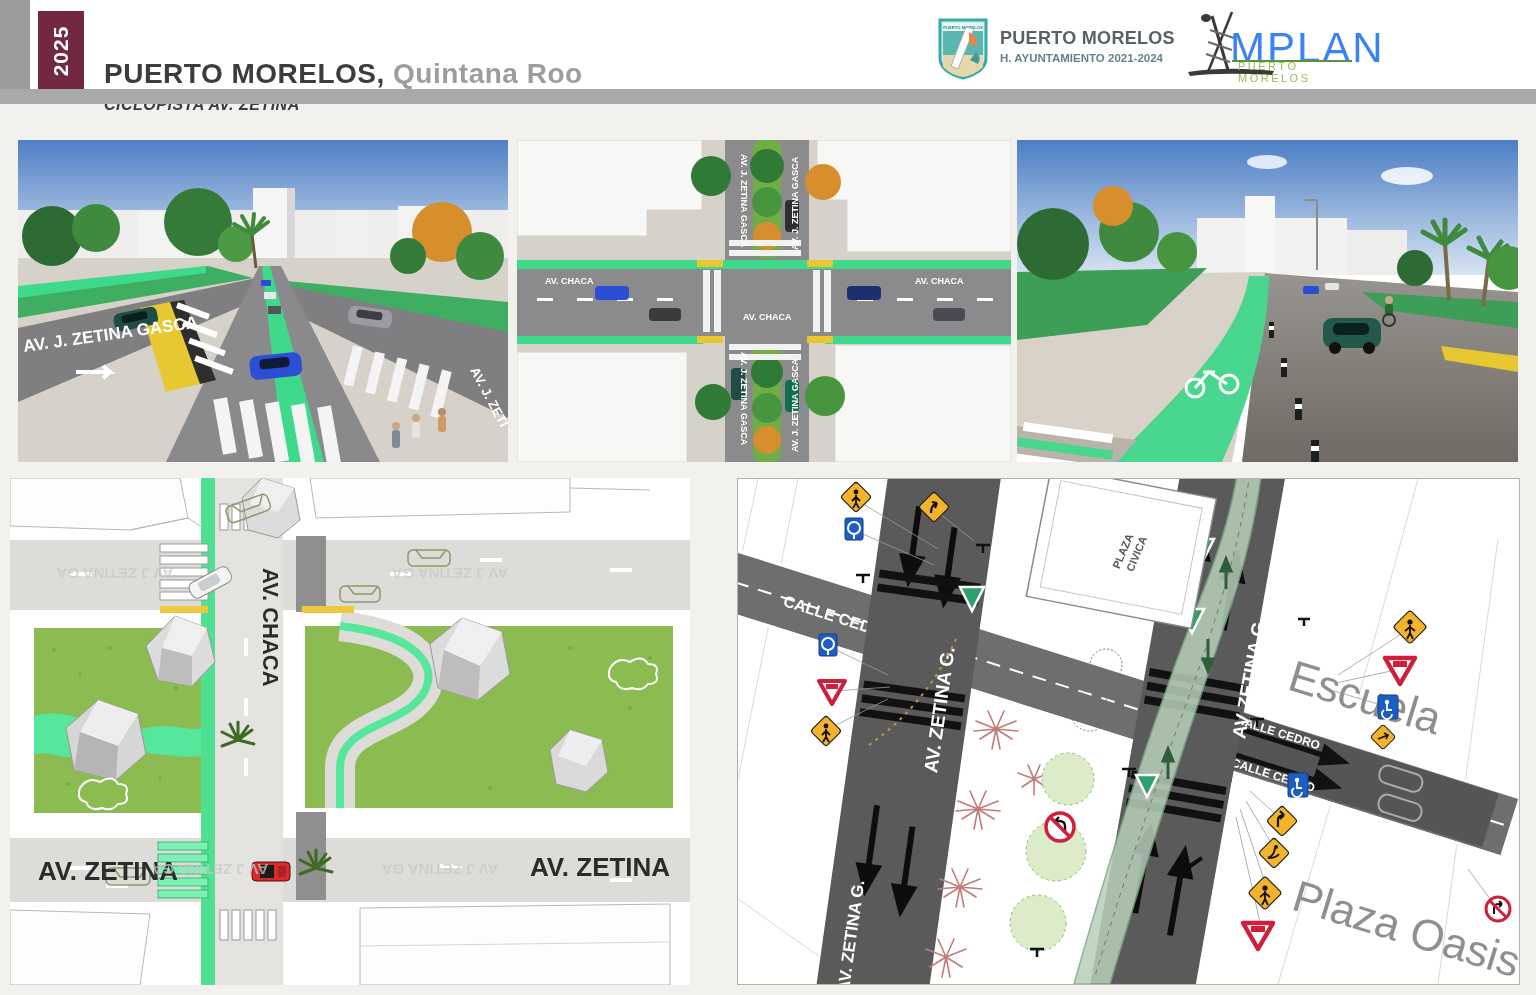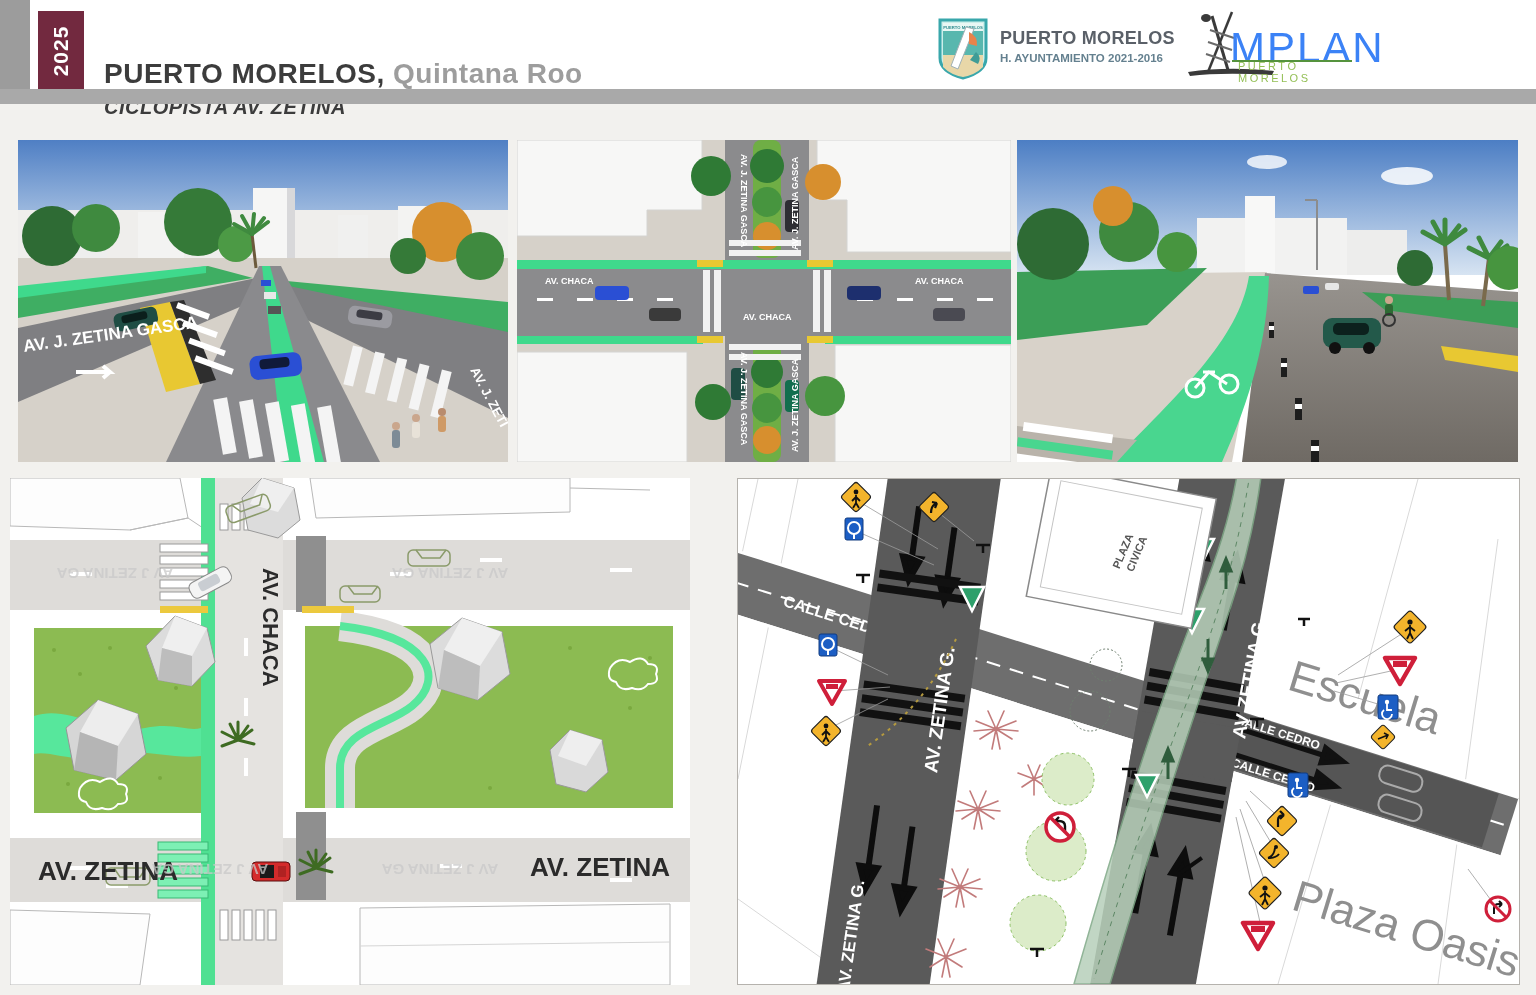--- a/index.html
+++ b/index.html
@@ -6,21 +6,21 @@
   body{width:1536px;height:995px;position:relative;background:#eceae6;font-family:"Liberation Sans",sans-serif;overflow:hidden;}
   .page{position:absolute;inset:0;background:#f2f1ee;}
   
   .header{position:absolute;left:0;top:0;width:1536px;height:89px;background:#ffffff;}
   .header-left-strip{position:absolute;left:0;top:0;width:30px;height:104px;background:#9c9c9c;}
   .year-box{position:absolute;left:38px;top:11px;width:46px;height:79px;background:#72293f;display:flex;align-items:center;justify-content:center;}
   .year-box span{color:#ffffff;font-weight:bold;font-size:21px;transform:rotate(-90deg);letter-spacing:1px;}
   .title-block{position:absolute;left:104px;top:14px;}
   .title-line{font-size:28px;font-weight:bold;color:#3c3c3c;letter-spacing:.5px;margin-top:44px;}
   .title-line .region{color:#9d9d9d;}
-  .subtitle-line{font-size:20px;font-weight:bold;font-style:italic;color:#3c3c3c;margin-top:6px;letter-spacing:.5px;}
+  .subtitle-line{font-size:16px;font-weight:bold;font-style:italic;color:#3c3c3c;margin-top:6px;letter-spacing:.5px;}
   .gray-bar{position:absolute;left:0;top:89px;width:1536px;height:15px;background:#a9a9a9;}
   
   .pm-logo{position:absolute;left:936px;top:12px;display:flex;align-items:center;}
   .pm-text{margin-left:10px;}
   .pm-name{font-size:18px;font-weight:bold;color:#5a6068;letter-spacing:.3px;}
   .pm-term{font-size:11.5px;font-weight:bold;color:#64808f;margin-top:3px;}
   .implan-logo{position:absolute;left:1182px;top:8px;width:190px;height:78px;}
   .implan-name{position:absolute;left:48px;top:16px;font-size:42px;color:#3b82f6;letter-spacing:2px;}
   .implan-sub{position:absolute;left:56px;top:52px;font-size:11px;color:#93bf55;letter-spacing:2.5px;}
   .implan-underline{position:absolute;left:50px;top:52px;width:120px;height:2px;background:#55933d;}
@@ -56,21 +56,21 @@
         <rect x="7" y="11" width="40" height="8" fill="#e9f7f4"></rect>
         <text x="27" y="17" font-size="4.2" text-anchor="middle" fill="#2f8c8f" font-weight="bold">PUERTO MORELOS</text>
         <rect x="7" y="19" width="40" height="24" fill="#58b7ae"></rect>
         <path d="M7 43 h40 v12 q-8 8 -20 10 q-12 -2 -20 -10 Z" fill="#e8d7a8"></path>
         <path d="M30 15 l8 2 -16 40 -7 -3 Z" fill="#ffffff" stroke="#9fb0b5" stroke-width="1"></path>
         <path d="M33 20 q9 4 8 14 l-8 -2 Z" fill="#e8834b"></path>
         <path d="M40 40 q6 5 2 12 l-8 -4 Z" fill="#3f9c96"></path>
       </svg>
       <div class="pm-text">
         <div class="pm-name">PUERTO MORELOS</div>
-        <div class="pm-term">H. AYUNTAMIENTO 2021-2016</div>
+        <div class="pm-term">H. AYUNTAMIENTO 2021-2024</div>
       </div>
     </div>
 
     <div class="implan-logo">
       <svg width="190" height="78" viewBox="0 0 190 78" style="position:absolute;left:0;top:0;">
         <path d="M30 8 L46 62" stroke="#3a3a3a" stroke-width="3" fill="none"></path>
         <path d="M50 4 L26 64" stroke="#3a3a3a" stroke-width="2.5" fill="none"></path>
         <path d="M28 22 L52 30 M26 34 L50 42 M24 46 L48 54" stroke="#6a6a6a" stroke-width="2" fill="none"></path>
         <ellipse cx="24" cy="10" rx="5" ry="4" fill="#3a3a3a"></ellipse>
         <path d="M6 64 Q46 58 92 63 L90 67 Q40 64 8 68 Z" fill="#3a3a3a"></path>

